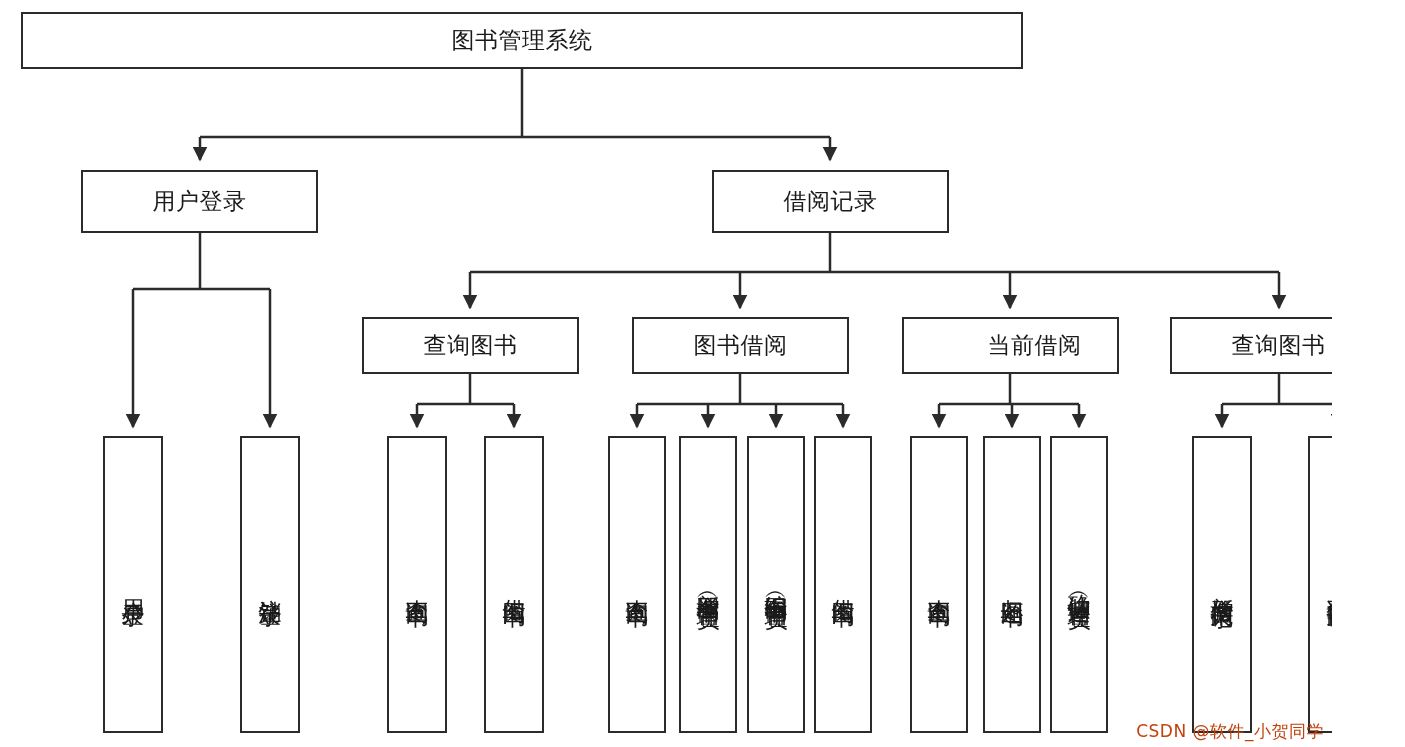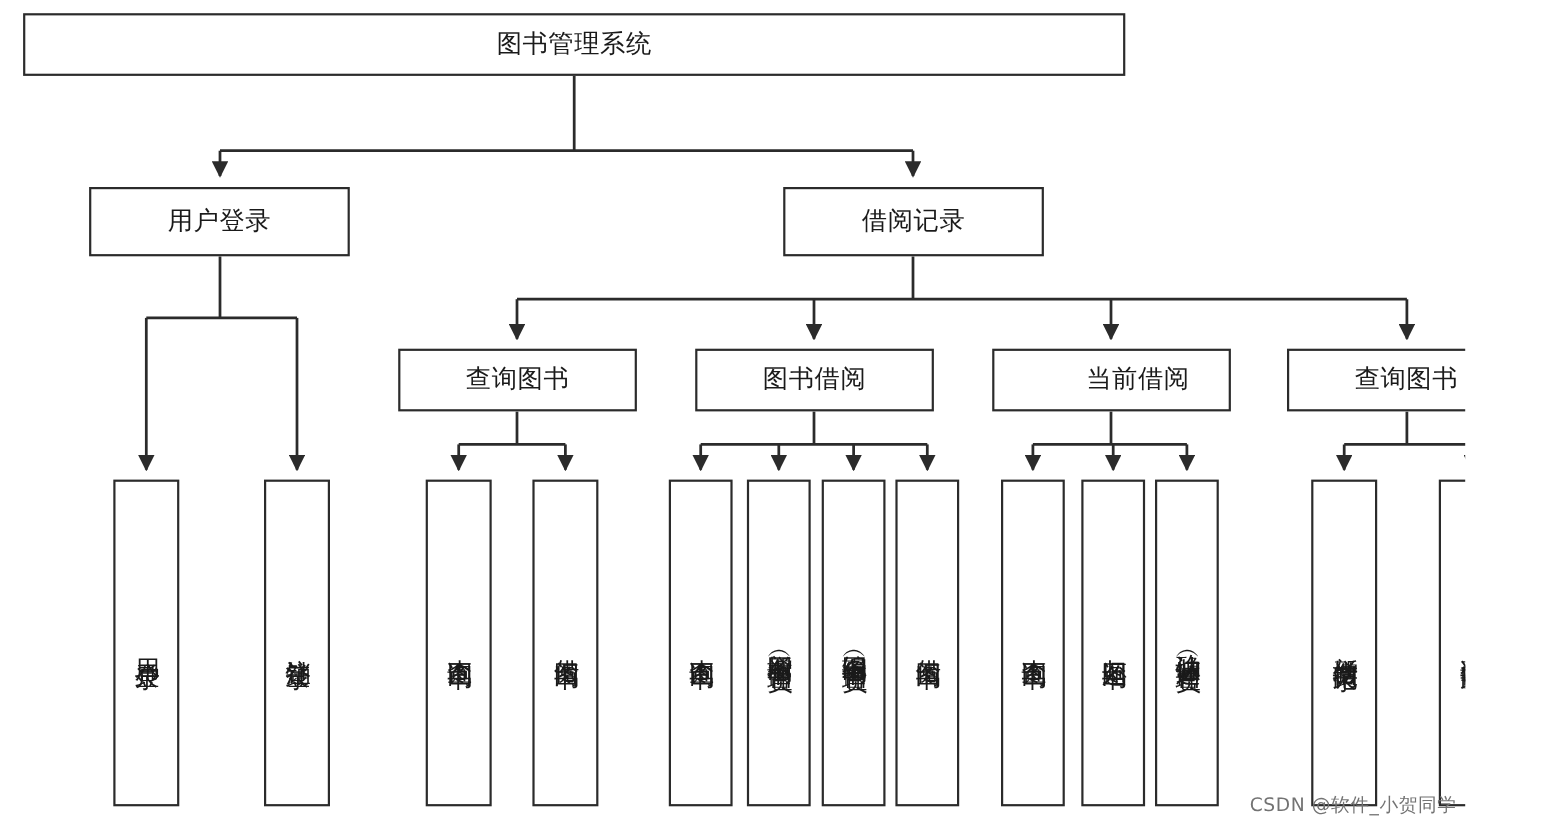--- a/index.html
+++ b/index.html
@@ -54,21 +54,21 @@
   }
   .node.vert .lbl {
     writing-mode: vertical-rl;
     text-orientation: upright;
   }
   #watermark {
     position: absolute;
     right: 8px;
     bottom: 4px;
     font-size: 17px;
-    color: #737373;
+    color: #c2410c;
     letter-spacing: 0.5px;
     white-space: nowrap;
   }
 </style>
 </head>
 <body>
 
 <div id="canvas">
 
   <svg class="edges" viewBox="0 0 1405 747">

